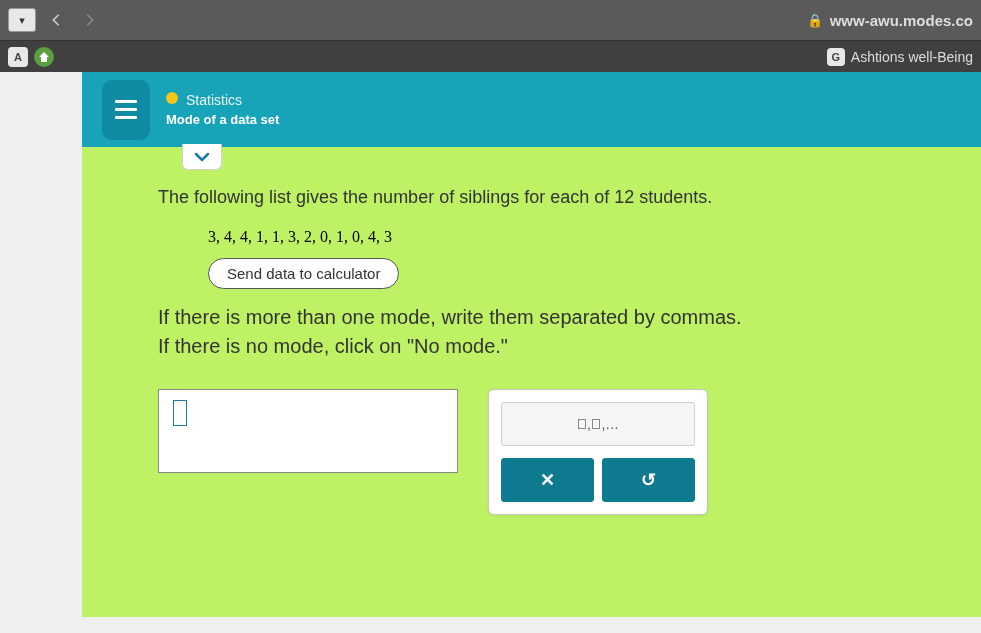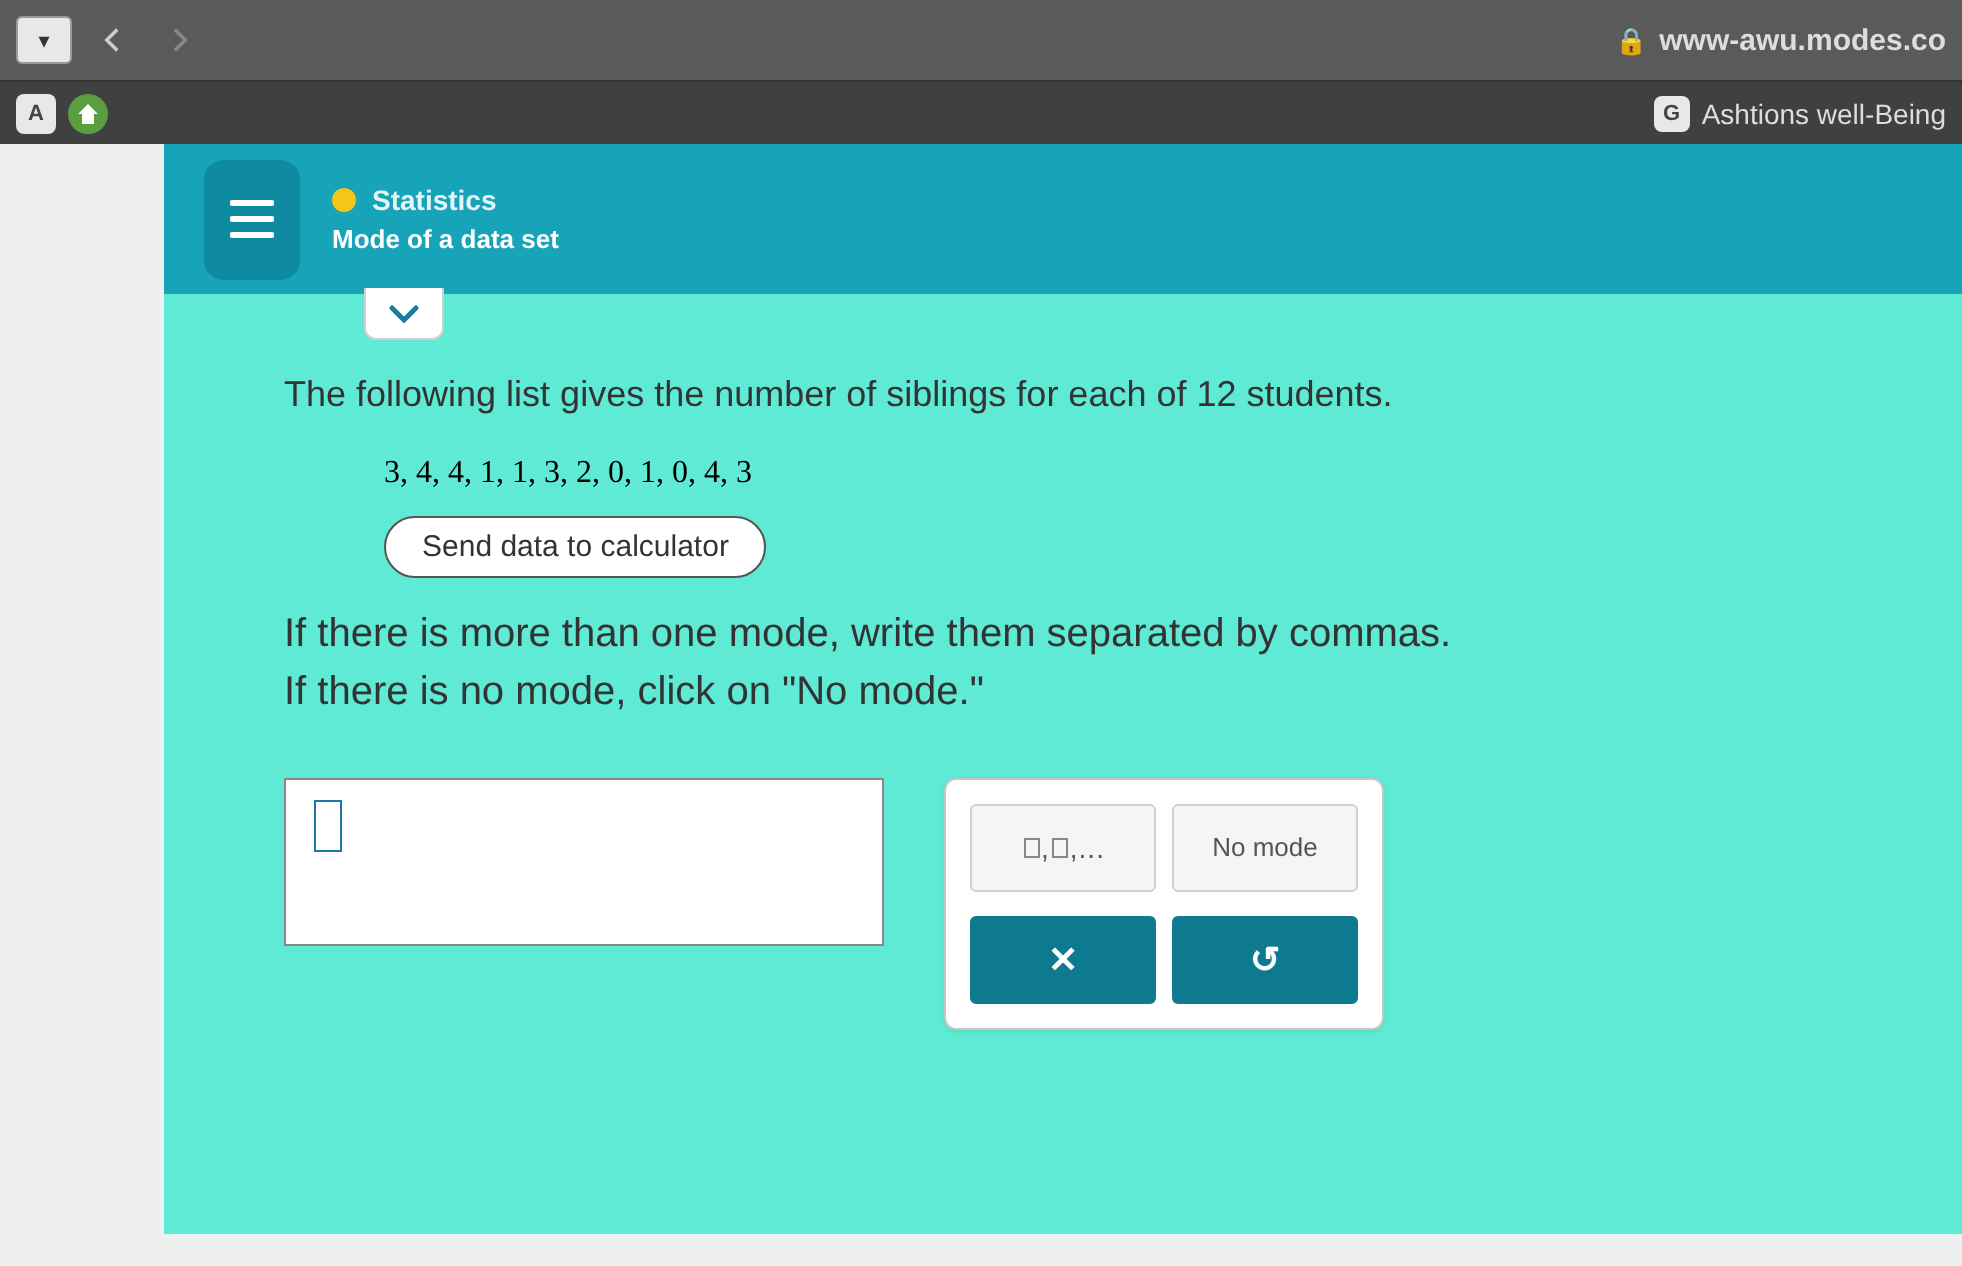--- a/index.html
+++ b/index.html
@@ -121,24 +121,23 @@
     }
     .hamburger-pill span {
       width: 22px; height: 3px; background: #fff; border-radius: 1px;
     }
     .header-text {
       margin-left: 16px;
       color: #fff;
     }
     .category-row {
       display: flex;
-      align-items: center;
       gap: 8px;
       font-size: 14px;
-      font-weight: bold;
+      font-weight: normal;
       color: #e8f5f8;
     }
     .dot {
       width: 12px; height: 12px;
       background: #f5c518;
       border-radius: 50%;
     }
     .topic-title {
       font-size: 13px;
       font-weight: bold;
@@ -155,23 +154,23 @@
       border: 1px solid #d0d0d0;
       border-top: none;
       border-radius: 0 0 6px 6px;
       display: flex;
       align-items: center;
       justify-content: center;
       z-index: 5;
     }
     
     .problem-body {
-      background: #5eead4;
+      background: #bef264;
       margin-left: 82px;
-      padding: 40px 60px 50px 60px;
+      padding: 40px 60px 50px 76px;
       min-height: 470px;
       position: relative;
     }
     .problem-text {
       font-size: 18px;
       color: #333;
       margin-bottom: 20px;
     }
     .data-list {
       font-family: Georgia, 'Times New Roman', serif;
@@ -333,23 +332,20 @@
 
     <div class="answer-row">
       <div class="answer-box">
         <div class="cursor-box"></div>
       </div>
 
       <div class="tool-panel">
         <div class="tool-row">
           <div class="tool-btn">
             <span class="comma-template"><span class="mini-box"></span>,<span class="mini-box"></span>,...</span>
-          </div>
-          <div class="tool-btn">
-            <span class="no-mode-text">No mode</span>
           </div>
         </div>
         <div class="tool-row" style="margin-bottom:0">
           <div class="tool-btn teal">
             <span>✕</span>
           </div>
           <div class="tool-btn teal">
             <span>↺</span>
           </div>
         </div>

